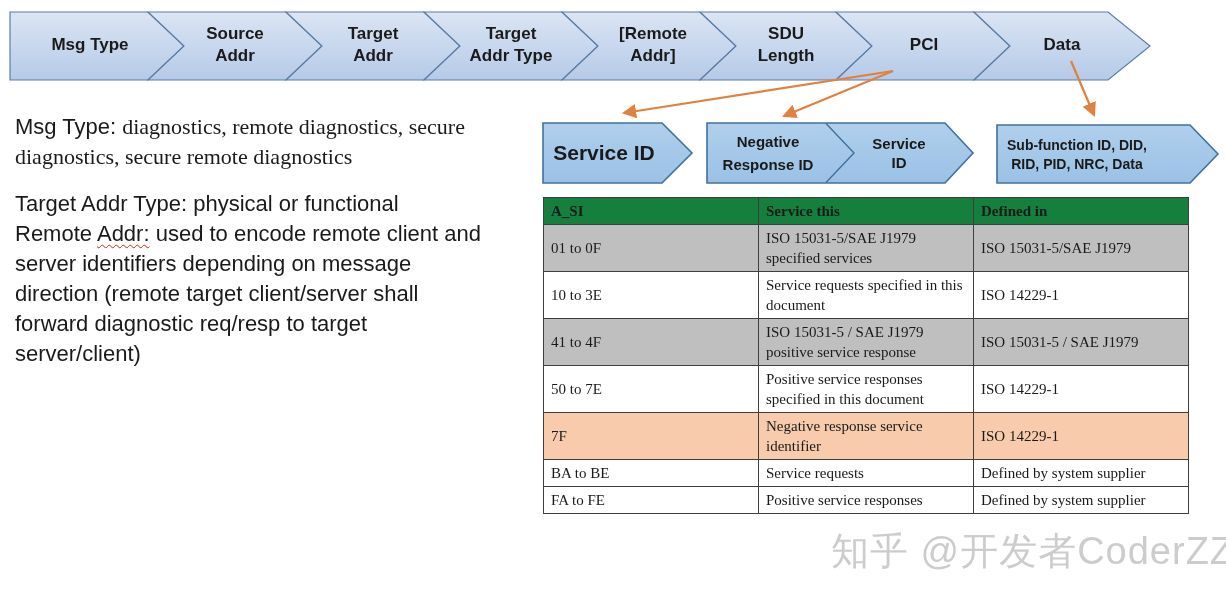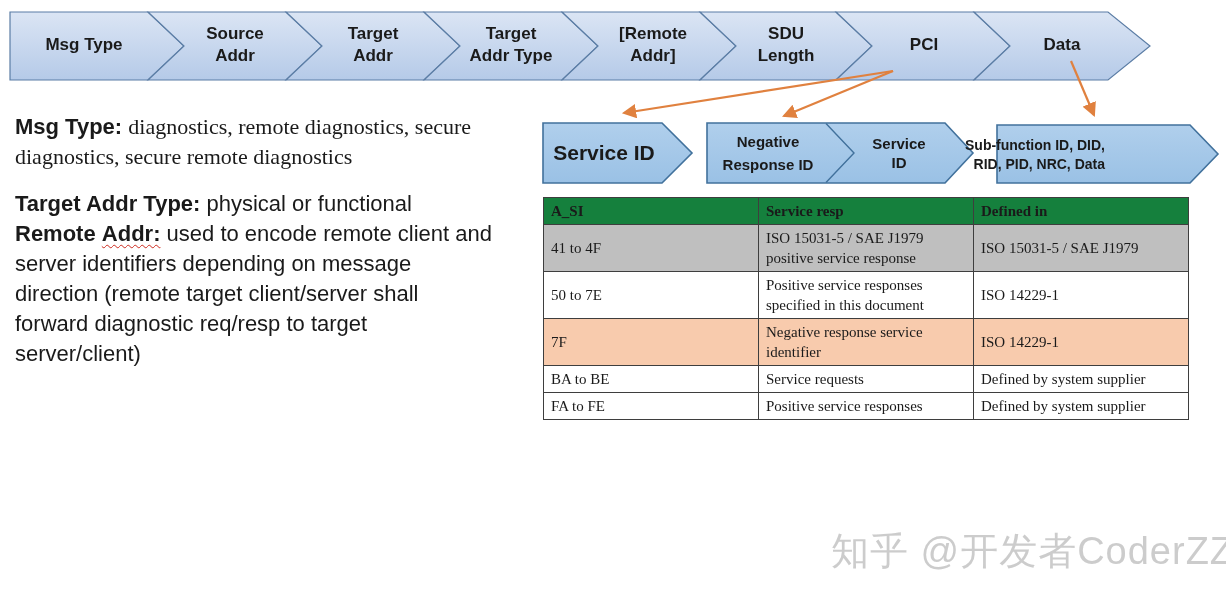--- a/index.html
+++ b/index.html
@@ -21,21 +21,21 @@
   .stopChA{stop-color:var(--chev-top);} .stopChB{stop-color:var(--chev-bottom);}
 
   .lbl { position:absolute; z-index:2; display:flex; align-items:center; justify-content:center;
          text-align:center; color:var(--ink); font-weight:bold; white-space:pre-line; }
   .bar-label  { top:16px; height:58px; width:124px; font-size:17px; line-height:22px; }
   .chev-label { top:123px; height:60px; }
 
   .notes { position:absolute; left:15px; top:112px; width:478px; z-index:2;
            color:var(--ink); font-size:22px; line-height:30px; }
   .notes p { margin:0 0 17px 0; }
-  .term { font-weight:bold; font-family:"Liberation Sans", sans-serif; }
+  .term { font-weight:normal; font-family:"Liberation Sans", sans-serif; }
   .serifdef { font-family:"Liberation Serif", serif; }
   .squiggle { text-decoration-line:underline; text-decoration-style:wavy;
               text-decoration-color:#cc2a1e; text-decoration-thickness:1px; text-underline-offset:3px; }
 
   table.svc { position:absolute; left:543px; top:197px; z-index:2; width:645px;
               border-collapse:collapse; table-layout:fixed;
               font-family:"Liberation Serif", serif; font-size:15px; line-height:20px; color:var(--ink); }
   table.svc th, table.svc td { border:1px solid var(--table-border); padding:3px 7px; text-align:left;
               vertical-align:middle; font-weight:normal; overflow:hidden; }
   table.svc th { font-weight:bold; background:#15803d; }
@@ -81,40 +81,40 @@
     <polygon class="chev" points="543,123 662,123 692,153 662,183 543,183"></polygon>
     <polygon class="chev" points="707,123 945,123 973,153 945,183 707,183"></polygon>
     <polyline class="chev-div" points="826,123.5 854,153 826,182.5"></polyline>
     <polygon class="chev" points="997,125 1190,125 1218,154 1190,183 997,183"></polygon>
 
     <line class="oarrow" marker-end="url(#arr)" x1="893" y1="71" x2="624" y2="113"></line>
     <line class="oarrow" marker-end="url(#arr)" x1="893" y1="71" x2="784" y2="116"></line>
     <line class="oarrow" marker-end="url(#arr)" x1="1071" y1="61" x2="1094" y2="115"></line>
   </svg>
 
-  <div class="lbl bar-label" style="left:22px;text-align:right;">Msg Type</div>
+  <div class="lbl bar-label" style="left:28px;text-align:right;">Msg Type</div>
   <div class="lbl bar-label" style="left:173px;">Source
 Addr</div>
   <div class="lbl bar-label" style="left:311px;">Target
 Addr</div>
   <div class="lbl bar-label" style="left:449px;">Target
 Addr Type</div>
   <div class="lbl bar-label" style="left:591px;">[Remote
 Addr]</div>
   <div class="lbl bar-label" style="left:724px;">SDU
 Length</div>
   <div class="lbl bar-label" style="left:1000px;">Data</div>
   <div class="lbl bar-label" style="left:862px;">PCI</div>
 
   <div class="lbl chev-label" style="left:548px; width:112px; font-size:21px;">Service ID</div>
   <div class="lbl chev-label" style="left:712px; width:112px; font-size:15px; line-height:23px;">Negative
 Response ID</div>
   <div class="lbl chev-label" style="left:852px; width:94px; font-size:15px; line-height:19px;">Service
 ID</div>
-  <div class="lbl chev-label" style="left:942px; top:125px; width:186px; font-size:14px; line-height:19px;text-align:right;">Sub-function ID, DID,
+  <div class="lbl chev-label" style="left:984px; top:125px; width:186px; font-size:14px; line-height:19px;">Sub-function ID, DID,
 RID, PID, NRC, Data</div>
 
   <div class="notes">
     <p><span class="term">Msg Type:</span>
       <span class="serifdef">diagnostics, remote diagnostics, secure diagnostics, secure remote diagnostics</span></p>
     <p><span class="term">Target Addr Type:</span>
       <span>physical or functional</span><br>
       <span class="term">Remote</span>
       <span class="term squiggle">Addr:</span>
       <span>used to encode remote client and server identifiers depending on message direction (remote target client/server shall forward diagnostic req/resp to target server/client)</span></p>
@@ -122,25 +122,35 @@
 
   <table class="svc">
     <colgroup>
         <col style="width:215px">
         <col style="width:215px">
         <col style="width:215px">
       </colgroup>
     <thead>
       <tr>
         <th>A_SI</th>
-        <th>Service resp</th>
+        <th>Service this</th>
         <th>Defined in</th>
       </tr>
     </thead>
     <tbody>
+        <tr class="shade-gray">
+      <td>01 to 0F</td>
+      <td>ISO 15031-5/SAE J1979 specified services</td>
+      <td>ISO 15031-5/SAE J1979</td>
+    </tr>
+        <tr class="shade-white">
+      <td>10 to 3E</td>
+      <td>Service requests specified in this document</td>
+      <td>ISO 14229-1</td>
+    </tr>
         <tr class="shade-gray">
       <td>41 to 4F</td>
       <td>ISO 15031-5 / SAE J1979 positive service response</td>
       <td>ISO 15031-5 / SAE J1979</td>
     </tr>
         <tr class="shade-white">
       <td>50 to 7E</td>
       <td>Positive service responses specified in this document</td>
       <td>ISO 14229-1</td>
     </tr>

